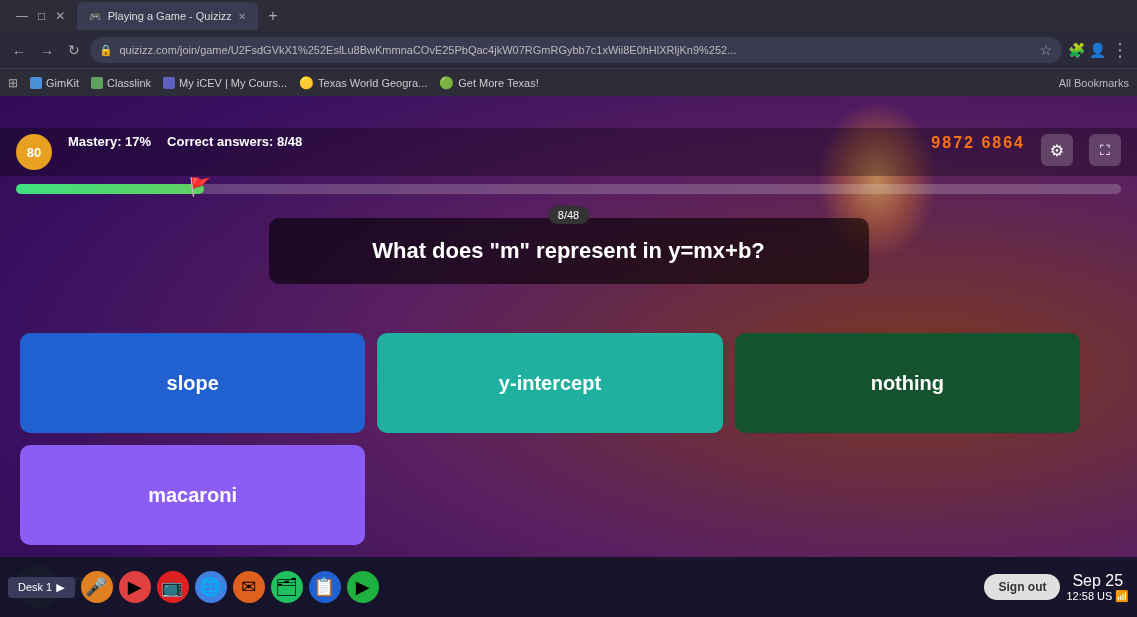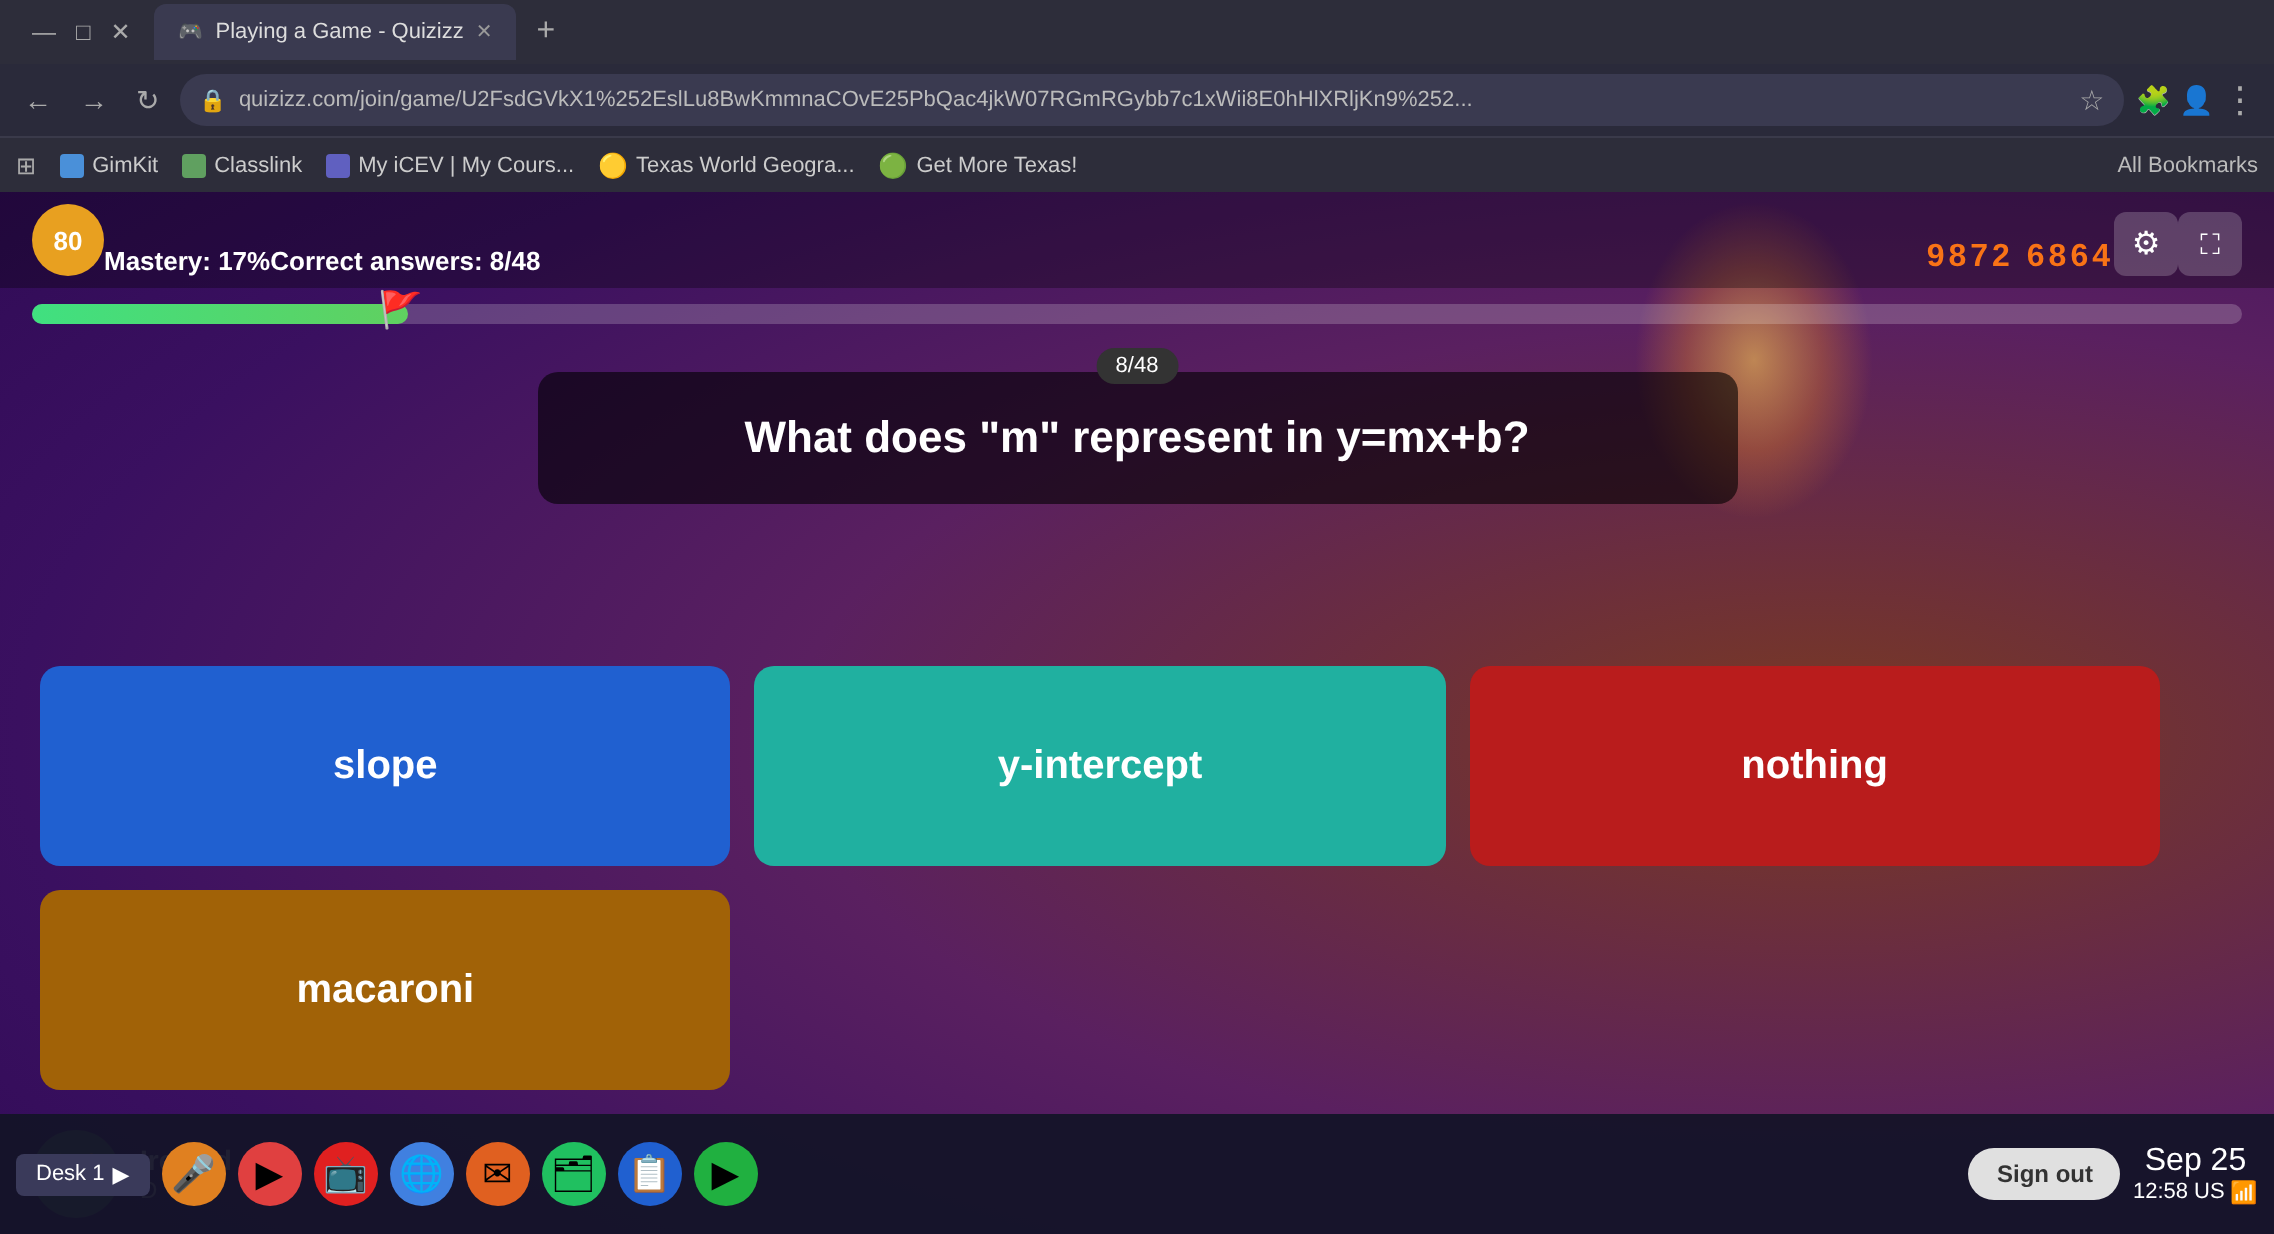--- a/index.html
+++ b/index.html
@@ -146,23 +146,25 @@
       top: 96px;
       left: 0; right: 0; bottom: 0;
       z-index: 10;
       display: flex;
       flex-direction: column;
     }
 
     
     .game-topbar {
       display: flex;
-      align-items: flex-end;
+      align-items: flex-start;
       padding: 6px 16px;
+      gap: 16px;
       background: rgba(0,0,0,0.3);
+      margin-top: 32px;
     }
 
     .score-circle {
       width: 36px; height: 36px;
       border-radius: 50%;
       background: #e8a020;
       display: flex;
       align-items: center;
       justify-content: center;
       font-size: 13px;
@@ -301,22 +303,22 @@
       color: white;
       cursor: pointer;
       min-height: 100px;
       text-align: center;
       border: none;
       transition: transform 0.1s;
     }
 
     .answer-blue { background: #2060d0; }
     .answer-teal { background: #20b0a0; }
-    .answer-orange { background: #b91c1c; }
-    .answer-red { background: #a16207; align-items: center; }
+    .answer-orange { background: #14532d; }
+    .answer-red { background: #8b5cf6; align-items: center; }
 
     
     .player-info {
       display: flex;
       align-items: center;
       gap: 10px;
       padding: 8px 16px;
     }
 
     .player-avatar {

